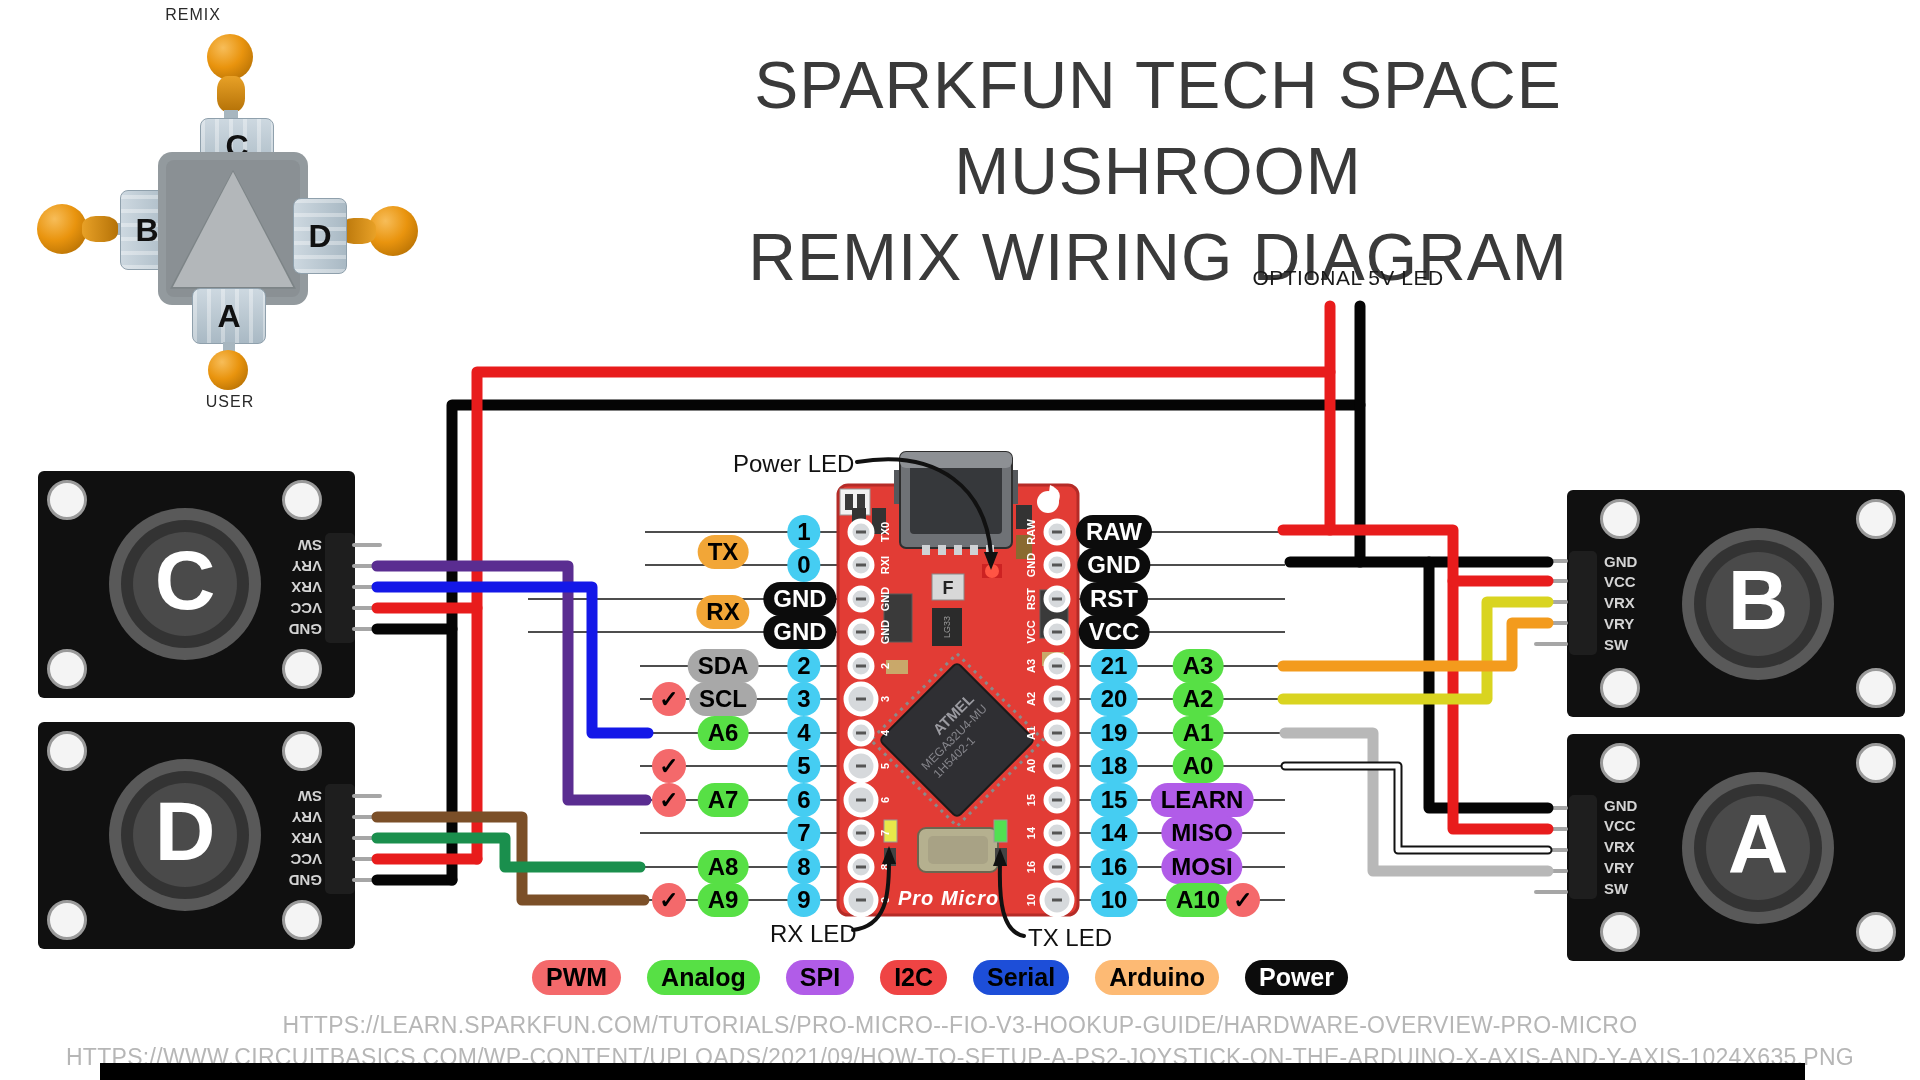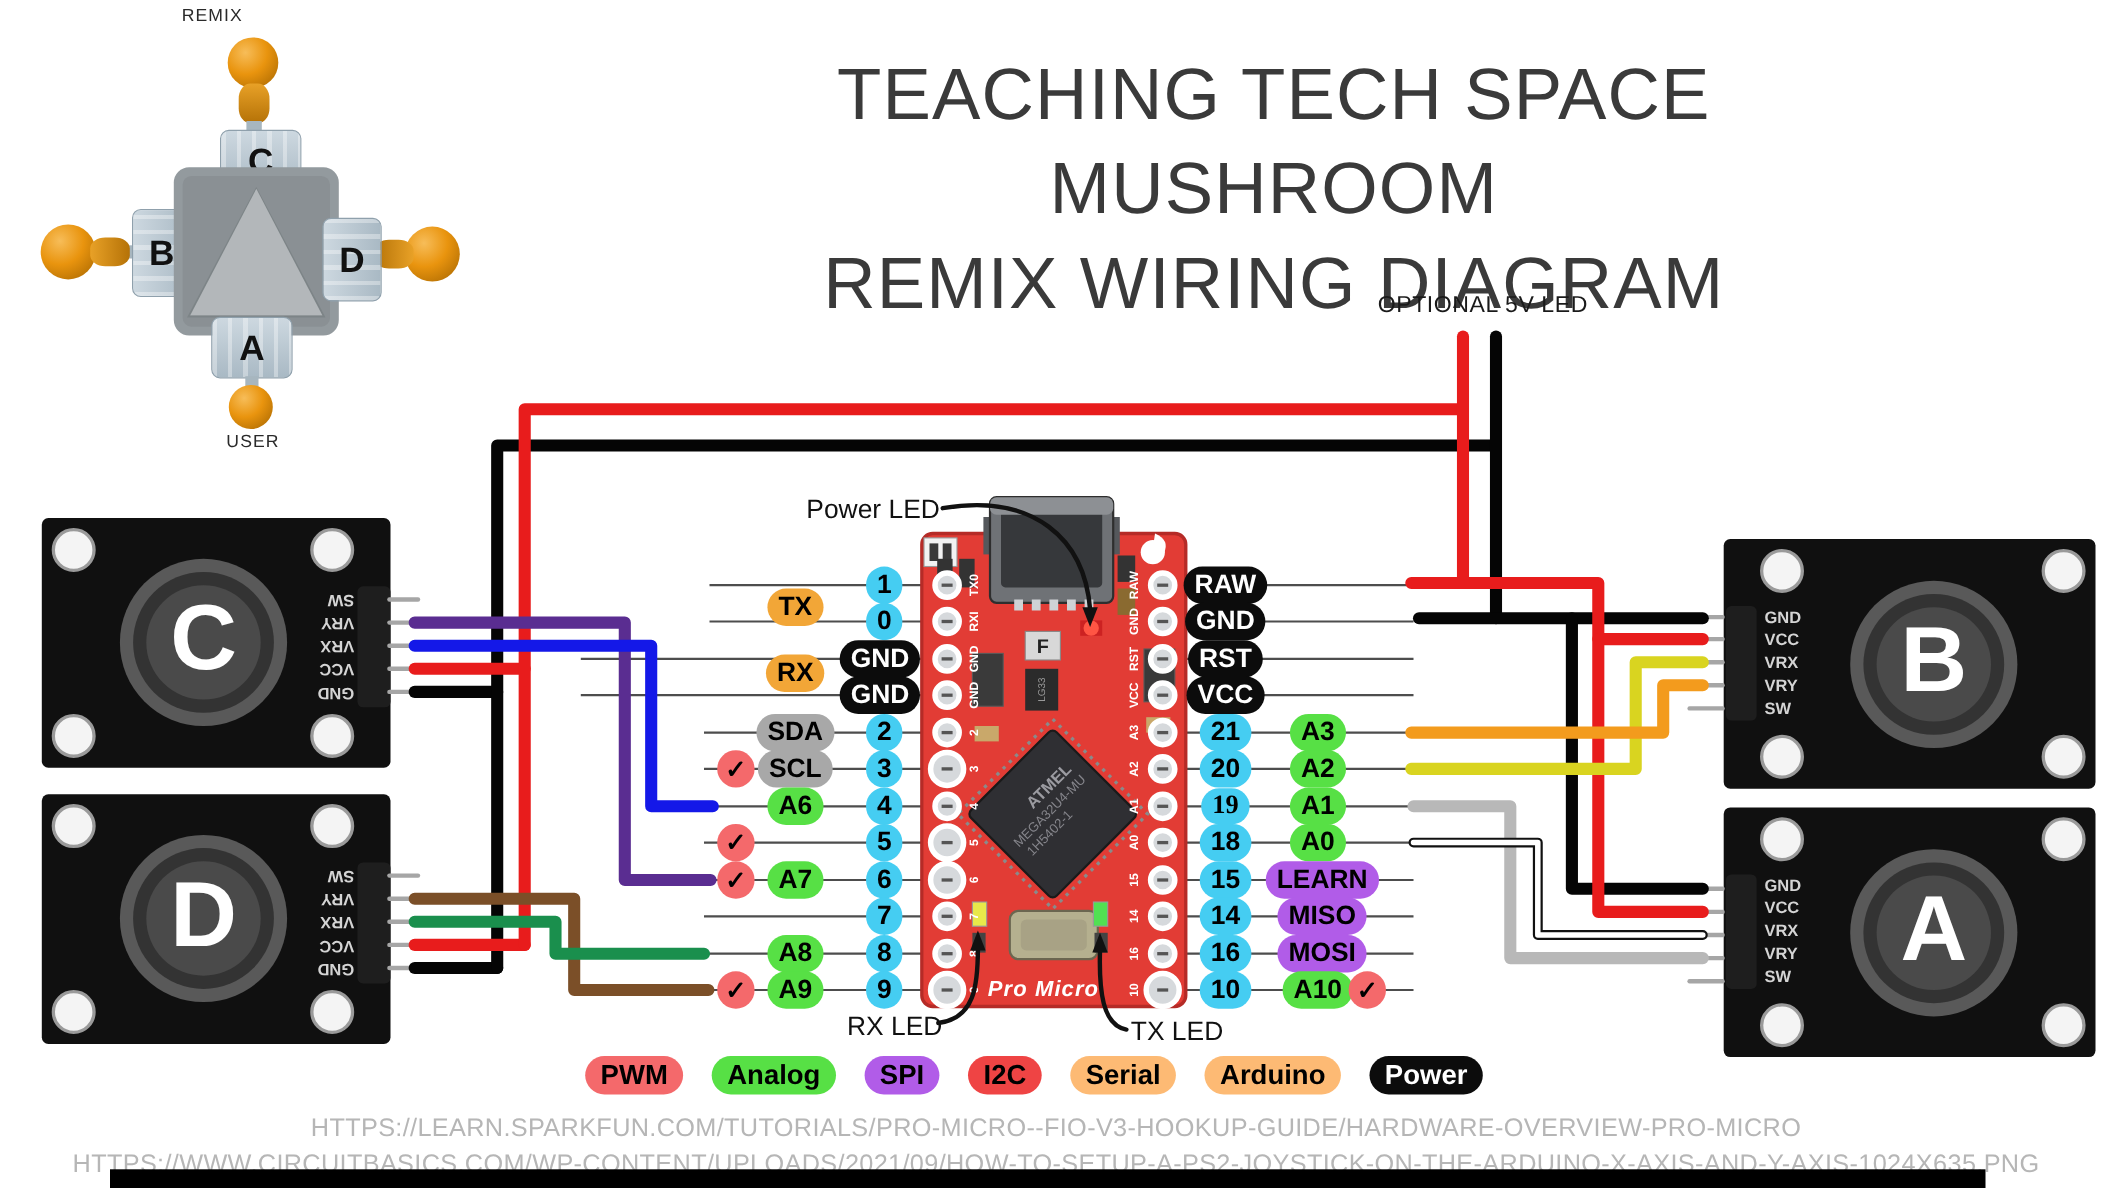--- a/index.html
+++ b/index.html
@@ -284,21 +284,21 @@
       <path d="M 1024 936 C 1002 932 999 900 1000 864"></path>
     </g>
     <g fill="#111">
       <polygon points="984,552 998,552 991,570"></polygon>
       <polygon points="882,864 896,864 889,846"></polygon>
       <polygon points="993,866 1007,866 1000,848"></polygon>
     </g>
   </svg>
 
   <div id="title" class="abs">
-    <div>TEACHING TECH SPACE MUSHROOM</div>
+    <div>SPARKFUN TECH SPACE MUSHROOM</div>
     <div>REMIX WIRING DIAGRAM</div>
   </div>
 
   <div>
     <div class="abs mushlabel" style="left:118px;top:6px;width:150px;">REMIX</div>
     <div class="abs ball" style="left:207px;top:34px;width:46px;height:46px;"></div>
     <div class="abs neck" style="left:217px;top:76px;width:28px;height:36px;"></div>
     <div class="abs shaft" style="left:224px;top:110px;width:14px;height:12px;"></div>
     <div class="abs block" style="left:200px;top:118px;width:72px;height:54px;">
       <span>C</span>
@@ -429,41 +429,41 @@
 
   <div>
     <div class="pill power" style="left:1114px;top:532px;">RAW</div>
     <div class="pill power" style="left:1114px;top:565px;">GND</div>
     <div class="pill power" style="left:1114px;top:599px;">RST</div>
     <div class="pill power" style="left:1114px;top:632px;">VCC</div>
     <div class="pill arduino" style="left:1114px;top:666px;">21</div>
     <div class="pill analog" style="left:1198px;top:666px;">A3</div>
     <div class="pill arduino" style="left:1114px;top:699px;">20</div>
     <div class="pill analog" style="left:1198px;top:699px;">A2</div>
-    <div class="pill arduino" style="left:1114px;top:733px;font-family:Liberation Serif, serif;">19</div>
+    <div class="pill arduino" style="left:1114px;top:733px;">19</div>
     <div class="pill analog" style="left:1198px;top:733px;">A1</div>
     <div class="pill arduino" style="left:1114px;top:766px;">18</div>
     <div class="pill analog" style="left:1198px;top:766px;">A0</div>
     <div class="pill arduino" style="left:1114px;top:800px;">15</div>
     <div class="pill spi" style="left:1202px;top:800px;">LEARN</div>
     <div class="pill arduino" style="left:1114px;top:833px;">14</div>
     <div class="pill spi" style="left:1202px;top:833px;">MISO</div>
     <div class="pill arduino" style="left:1114px;top:867px;">16</div>
     <div class="pill spi" style="left:1202px;top:867px;">MOSI</div>
     <div class="pill arduino" style="left:1114px;top:900px;">10</div>
     <div class="pill analog" style="left:1198px;top:900px;">A10</div>
     <div class="chk" style="left:1243px;top:900px;">✓</div>
   </div>
 
   <div id="legend" class="abs">
     <div class="lgpill" style="background:#f4696b">PWM</div>
     <div class="lgpill" style="background:#57e045">Analog</div>
     <div class="lgpill" style="background:#b15ce8">SPI</div>
     <div class="lgpill" style="background:#ef4444">I2C</div>
-    <div class="lgpill" style="background:#fdba74">Serial</div>
+    <div class="lgpill" style="background:#1d4ed8">Serial</div>
     <div class="lgpill" style="background:#fdba74">Arduino</div>
     <div class="lgpill" style="background:#0c0c0c;color:#fff">Power</div>
   </div>
 
   <div class="abs url" style="top:1012px;">HTTPS://LEARN.SPARKFUN.COM/TUTORIALS/PRO-MICRO--FIO-V3-HOOKUP-GUIDE/HARDWARE-OVERVIEW-PRO-MICRO</div>
   <div class="abs url" style="top:1044px;">HTTPS://WWW.CIRCUITBASICS.COM/WP-CONTENT/UPLOADS/2021/09/HOW-TO-SETUP-A-PS2-JOYSTICK-ON-THE-ARDUINO-X-AXIS-AND-Y-AXIS-1024X635.PNG</div>
 
   <div class="abs" id="bottombar"></div>
 </div>
 

